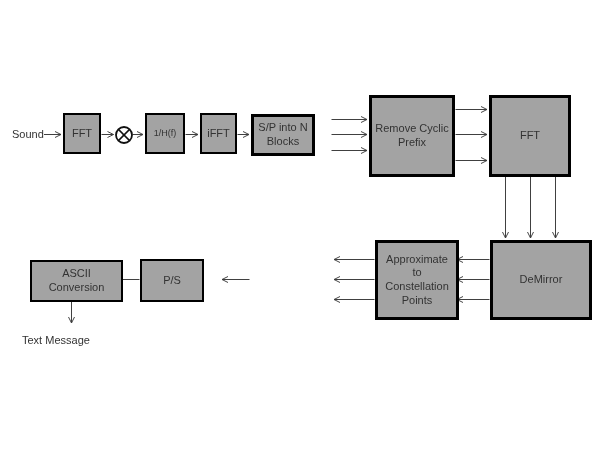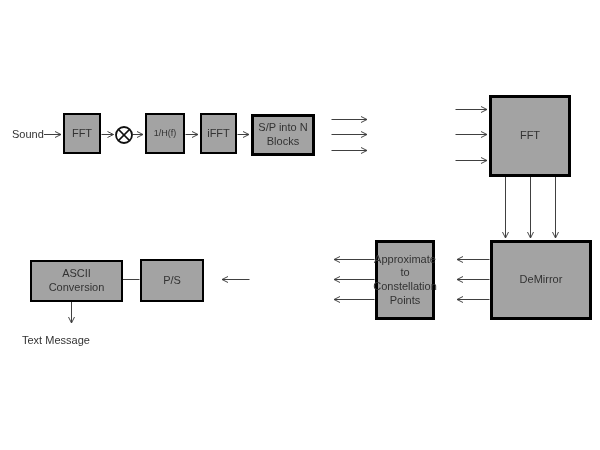--- a/index.html
+++ b/index.html
@@ -97,26 +97,28 @@
 
   <div class="box" style="left:63px; top:113px; width:38px; height:41px;">FFT</div>
 
   <div class="box small-text" style="left:145px; top:113px; width:40px; height:41px;">1/H(f)</div>
 
   <div class="box" style="left:200px; top:113px; width:37px; height:41px;">iFFT</div>
 
   <div class="box thick" style="left:251px; top:114px; width:64px; height:42px;">S/P into N
 Blocks</div>
 
+  <div class="box thick" style="left:369px; top:95px; width:86px; height:82px;">Remove Cyclic
+Prefix</div>
 
   <div class="box thick" style="left:489px; top:95px; width:82px; height:82px;">FFT</div>
 
   <div class="box thick" style="left:490px; top:240px; width:102px; height:80px;">DeMirror</div>
 
-  <div class="box thick" style="left:375px; top:240px; width:60px; height:80px;">Approximate
+  <div class="box thick" style="left:375px; top:240px; width:84px; height:80px;">Approximate
 to
 Constellation
 Points</div>
 
 
   <div class="box" style="left:140px; top:259px; width:64px; height:43px;">P/S</div>
 
   <div class="box" style="left:30px; top:260px; width:93px; height:42px;">ASCII
 Conversion</div>
 

